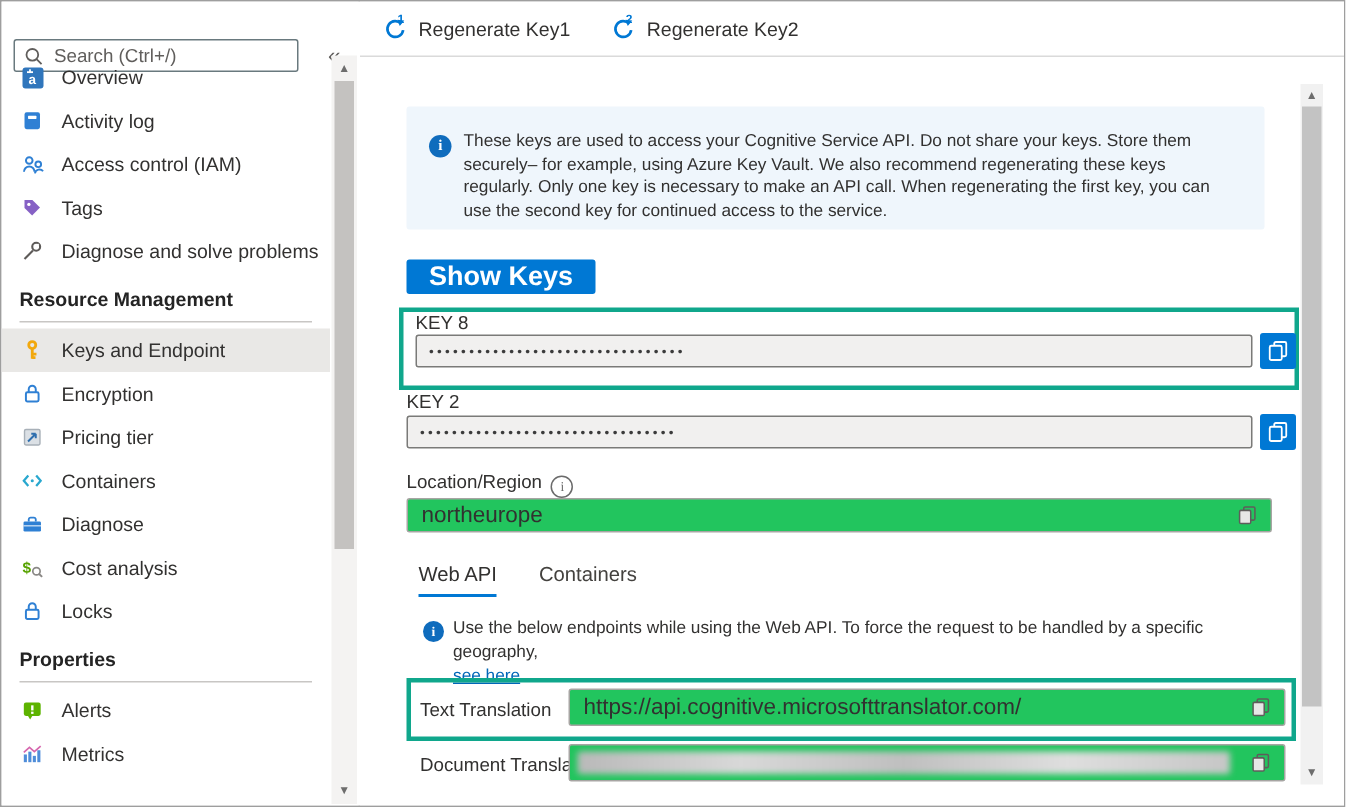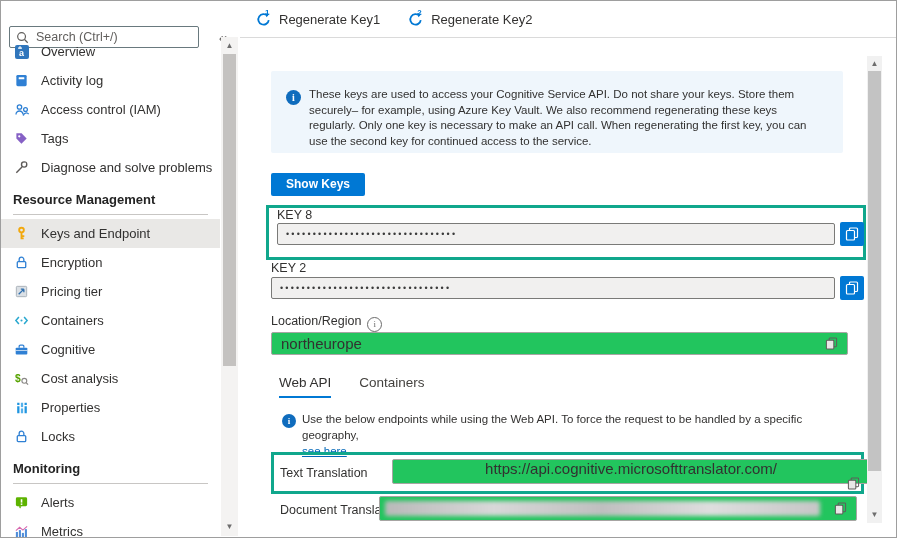--- a/index.html
+++ b/index.html
@@ -30,21 +30,21 @@
   .tb-btn{display:flex;align-items:center;gap:8px;font-size:13px;color:#323130;cursor:pointer;position:relative;}
   .regen-badge{position:absolute;left:9px;top:-4px;font-size:8px;font-weight:bold;color:#0078d4;}
   
   .banner{position:absolute;left:31px;top:70px;width:572px;height:82px;background:#eff6fc;border-radius:2px;}
   .banner-text{position:absolute;left:38px;top:16px;right:18px;font-size:11.5px;line-height:1.36;color:#323130;}
   .info-dot{width:15px;height:15px;border-radius:50%;background:#0f6cbd;color:#fff;font-size:10px;font-weight:bold;
             font-family:"Liberation Serif",serif;display:flex;align-items:center;justify-content:center;}
   .banner .info-dot{position:absolute;left:15px;top:19px;}
   
   .show-keys{position:absolute;left:31px;top:172px;height:23px;padding:0 15px;background:#0078d4;color:#fff;
-             font-size:12px;font-weight:bold;border:none;border-radius:2px;line-height:23px;cursor:pointer;text-align:center;}
+             font-size:18px;font-weight:bold;border:none;border-radius:2px;line-height:23px;cursor:pointer;text-align:center;}
   
   .callout{position:absolute;border:3px solid #10a78c;box-sizing:border-box;}
   .co-key1{left:26px;top:204px;width:600px;height:55px;}
   .co-tt{left:31px;top:451px;width:593px;height:42px;}
   .field-label{position:absolute;font-size:12.5px;color:#323130;}
   .key-input{position:absolute;height:22px;box-sizing:border-box;background:#f1f0ef;border:1px solid #7a7a78;border-radius:2px;
              display:flex;align-items:center;padding:0 8px;cursor:text;}
   .dots{font-size:9px;letter-spacing:2.2px;color:#3b3b3b;line-height:1;}
   .copy-btn{position:absolute;width:24px;height:24px;background:#0078d4;border-radius:2px;display:flex;
             align-items:center;justify-content:center;cursor:pointer;}
@@ -182,56 +182,43 @@
         <span>Containers</span>
       </div>
       <div class="nav-item">
         <span class="ic">
           <svg width="15" height="15" viewBox="0 0 16 16">
               <path d="M5.5 6V4.6a1.3 1.3 0 0 1 1.3-1.3h2.4a1.3 1.3 0 0 1 1.3 1.3V6" fill="none" stroke="#2f80d4" stroke-width="1.3"></path>
               <rect x="1.8" y="6" width="12.4" height="7.2" rx="1" fill="#2f80d4"></rect>
               <rect x="1.8" y="8.6" width="12.4" height="1" fill="#fff" opacity="0.7"></rect>
             </svg>
         </span>
-        <span>Cognitive</span>
+        <span>Diagnose</span>
       </div>
       <div class="nav-item">
         <span class="ic">
           <svg width="15" height="15" viewBox="0 0 16 16">
               <text x="1" y="11.5" font-size="11" font-weight="bold" fill="#57a300" font-family="sans-serif">$</text>
               <circle cx="11" cy="10.5" r="2.6" fill="none" stroke="#8a8886" stroke-width="1.2"></circle>
               <line x1="12.9" y1="12.4" x2="15" y2="14.5" stroke="#8a8886" stroke-width="1.4"></line>
             </svg>
         </span>
         <span>Cost analysis</span>
       </div>
       <div class="nav-item">
         <span class="ic">
-          <svg width="14" height="14" viewBox="0 0 16 16">
-              <rect x="2.5" y="2" width="2.6" height="2.6" fill="#1f95e0"></rect>
-              <rect x="2.5" y="6" width="2.6" height="8" fill="#1f95e0"></rect>
-              <rect x="6.7" y="2" width="2.6" height="5" fill="#54b1ec"></rect>
-              <rect x="6.7" y="8.5" width="2.6" height="5.5" fill="#54b1ec"></rect>
-              <rect x="10.9" y="2" width="2.6" height="2.6" fill="#1f95e0"></rect>
-              <rect x="10.9" y="6" width="2.6" height="8" fill="#1f95e0"></rect>
-            </svg>
-        </span>
-        <span>Properties</span>
-      </div>
-      <div class="nav-item">
-        <span class="ic">
           <svg width="15" height="15" viewBox="0 0 16 16" fill="none" stroke="#2f80d4" stroke-width="1.4">
               <rect x="3.5" y="7" width="9" height="6.5" rx="1"></rect>
               <path d="M5.5 7V4.8a2.5 2.5 0 0 1 5 0V7"></path>
             </svg>
         </span>
         <span>Locks</span>
       </div>
 
-      <div class="nav-header">Monitoring</div>
+      <div class="nav-header">Properties</div>
 
       <div class="nav-item">
         <span class="ic">
           <svg width="15" height="15" viewBox="0 0 16 16">
               <rect x="2" y="2.5" width="12" height="9.5" rx="1.5" fill="#5db300"></rect>
               <path d="M5 12 l1.5 2.5 1.5-2.5z" fill="#5db300"></path>
               <rect x="7.2" y="4.5" width="1.7" height="3.6" fill="#fff"></rect>
               <rect x="7.2" y="9" width="1.7" height="1.6" fill="#fff"></rect>
             </svg>
         </span>
@@ -338,21 +325,21 @@
     <div class="note-icon">
         <span class="info-dot">i</span>
       </div>
     <div class="note-text">
       <span>Use the below endpoints while using the Web API. To force the request to be handled by a specific geography,</span><br>
       <span class="link">see here</span><span>.</span>
     </div>
 
     <div class="callout co-tt"></div>
     <div class="ep-label" style="left:40px;top:465px;">Text Translation</div>
-    <div class="txt-field" style="left:152px;top:458px;width:478px;height:25px;flex-direction:column;">
+    <div class="txt-field" style="left:139px;top:458px;width:478px;height:25px;">
       <span>https://api.cognitive.microsofttranslator.com/</span>
       <span class="copy-inline">
         <svg width="13" height="13" viewBox="0 0 14 14">
             <rect x="4.5" y="1" width="8" height="9.5" rx="1" fill="none" stroke="#5f5d5b" stroke-width="1.1"></rect>
             <rect x="1.5" y="3.5" width="8" height="9.5" rx="1" fill="#e8e7e6" stroke="#5f5d5b" stroke-width="1.1"></rect>
           </svg>
       </span>
     </div>
 
     <div class="ep-label" style="left:40px;top:502px;">Document Translation</div>

